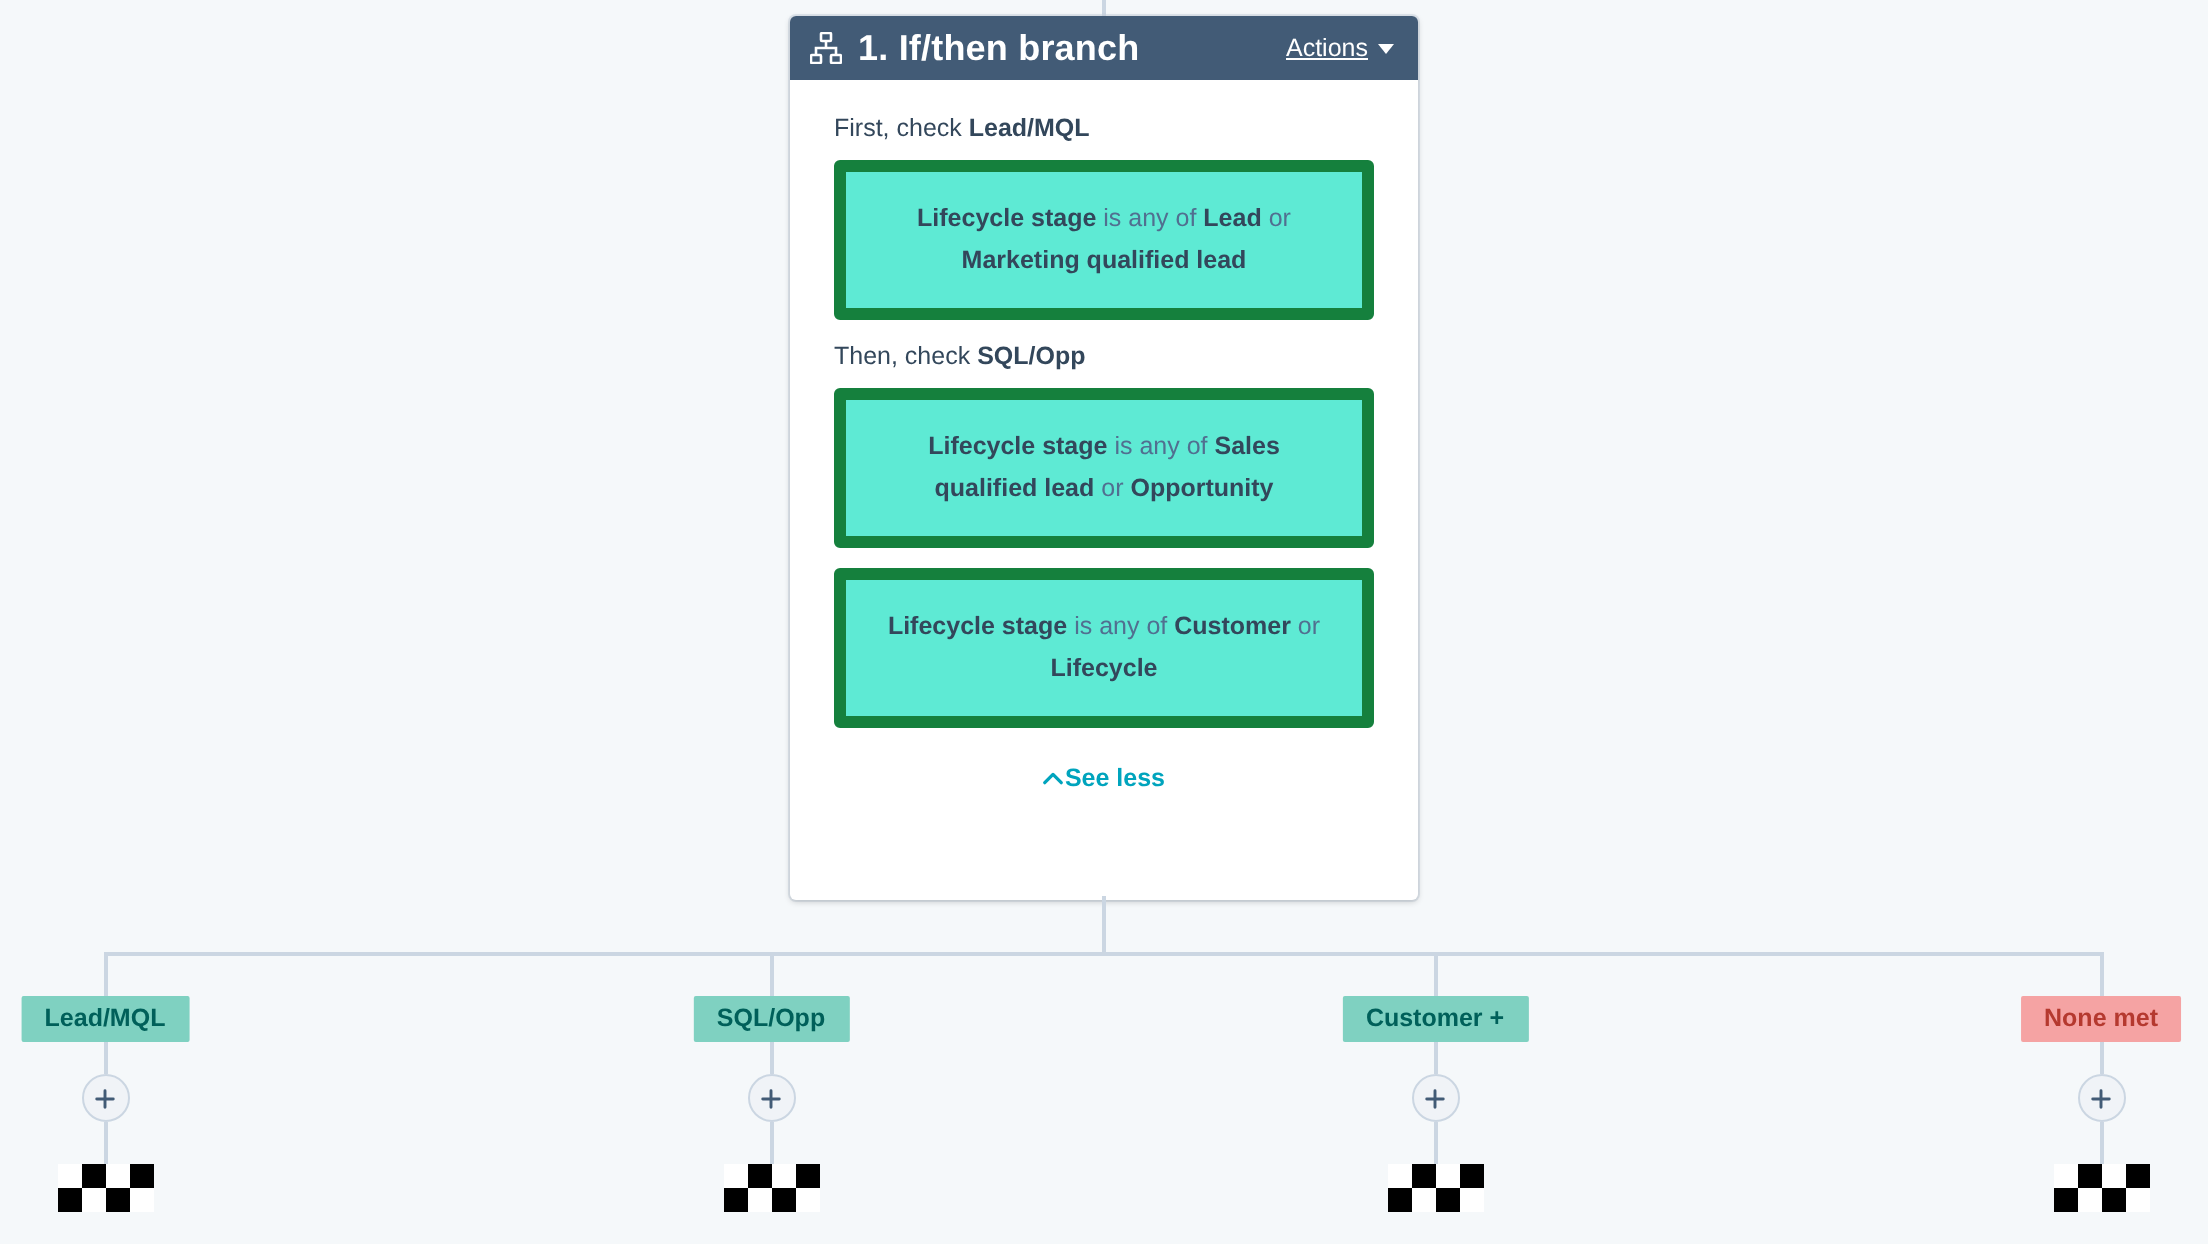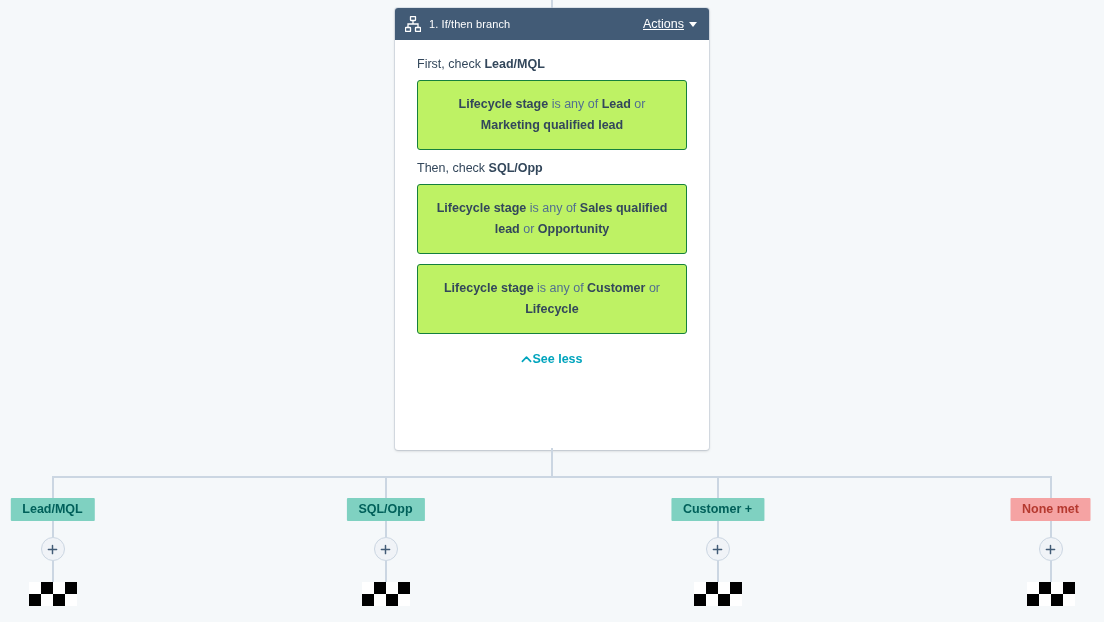--- a/index.html
+++ b/index.html
@@ -47,24 +47,25 @@
     height: 32px;
     background: #425b76;
     color: #ffffff;
     display: flex; align-items: center;
     padding: 0 12px 0 10px;
     flex: 0 0 auto;
     user-select: none;
   }
   .hdr-icon { width: 16px; height: 16px; margin-right: 8px; display: block; flex: 0 0 auto; }
   #card-title {
-    font-size: 11px;
+    font-size: 18px;
     letter-spacing: .1px;
     white-space: nowrap;
     flex: 1 1 auto;
+    font-weight: bold;
   }
   #actions-menu {
     display: flex; align-items: center; gap: 5px;
     font-size: 12.5px; color: #ffffff; cursor: pointer;
     white-space: nowrap;
   }
   #actions-label { text-decoration: underline; }
   .caret-down {
     width: 0; height: 0;
     border-left: 4.5px solid transparent;
@@ -82,23 +83,23 @@
   .branch-label {
     font-size: 12.5px;
     color: #33475b;
     margin: 0 0 8px 0;
     line-height: 16px;
   }
   .branch-label b { font-weight: 700; }
   .branch-group + .branch-group { margin-top: 10px; }
 
   .condition-box {
-    border: 1px solid #15803d;
+    border: 6px solid #15803d;
     border-radius: 3px;
-    background: #bef264;
+    background: #5eead4;
     padding: 13px 16px;
     text-align: center;
     font-size: 12.5px;
     line-height: 21px;
     color: #33475b;
   }
   .condition-box b { font-weight: 700; }
   .condition-box .muted { color: #516f90; font-weight: 400; }
 
   #see-less {

